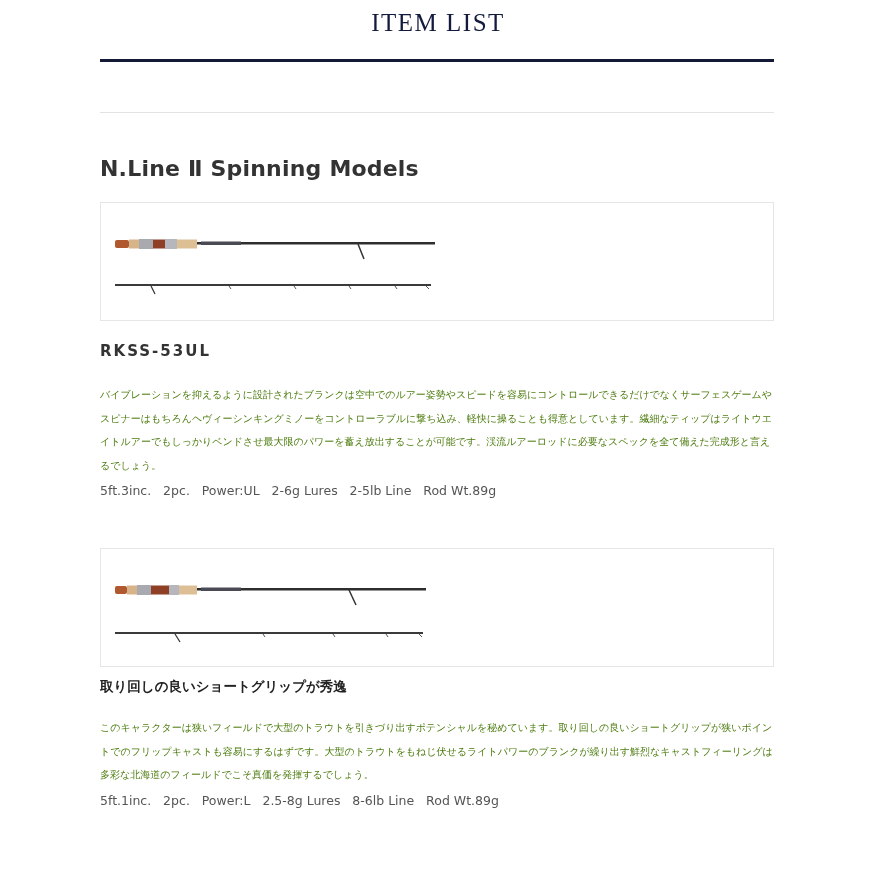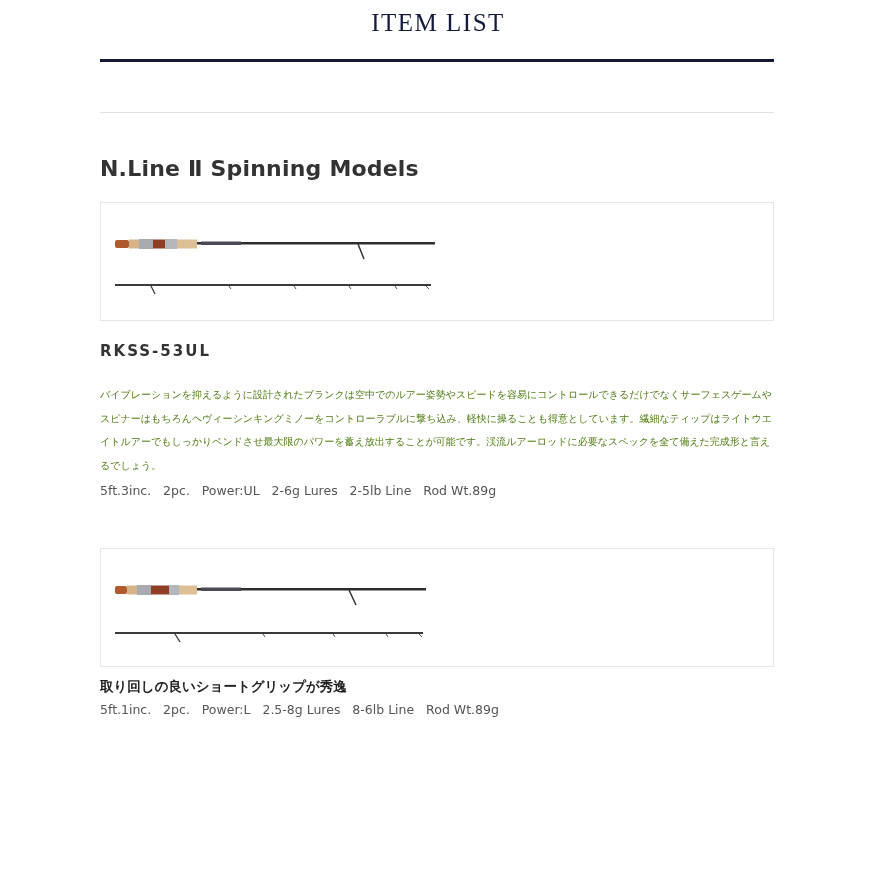--- a/index.html
+++ b/index.html
@@ -73,14 +73,15 @@
       <line x1="238" y1="41" x2="245" y2="56" stroke="#333" stroke-width="1.5"></line>
       <rect x="4" y="83" width="308" height="2" fill="#3a3a3a"></rect>
       <line x1="64" y1="85" x2="69" y2="93" stroke="#333" stroke-width="1.3"></line>
       <line x1="152" y1="85" x2="154" y2="88" stroke="#555" stroke-width="1"></line>
       <line x1="222" y1="85" x2="224" y2="88" stroke="#555" stroke-width="1"></line>
       <line x1="275" y1="85" x2="277" y2="88" stroke="#555" stroke-width="1"></line>
       <line x1="308" y1="85" x2="311" y2="88" stroke="#555" stroke-width="1"></line>
     </svg>
   </div>
   <div class="catch">取り回しの良いショートグリップが秀逸</div>
+  <div class="desc">このキャラクターは狭いフィールドで大型のトラウトを引きづり出すポテンシャルを秘めています。取り回しの良いショートグリップが狭いポイントでのフリップキャストも容易にするはずです。大型のトラウトをもねじ伏せるライトパワーのブランクが繰り出す鮮烈なキャストフィーリングは多彩な北海道のフィールドでこそ真価を発揮するでしょう。</div>
   <div class="specs">5ft.1inc.   2pc.   Power:L   2.5-8g Lures   8-6lb Line   Rod Wt.89g</div>
 </div>
 
 </body></html>

